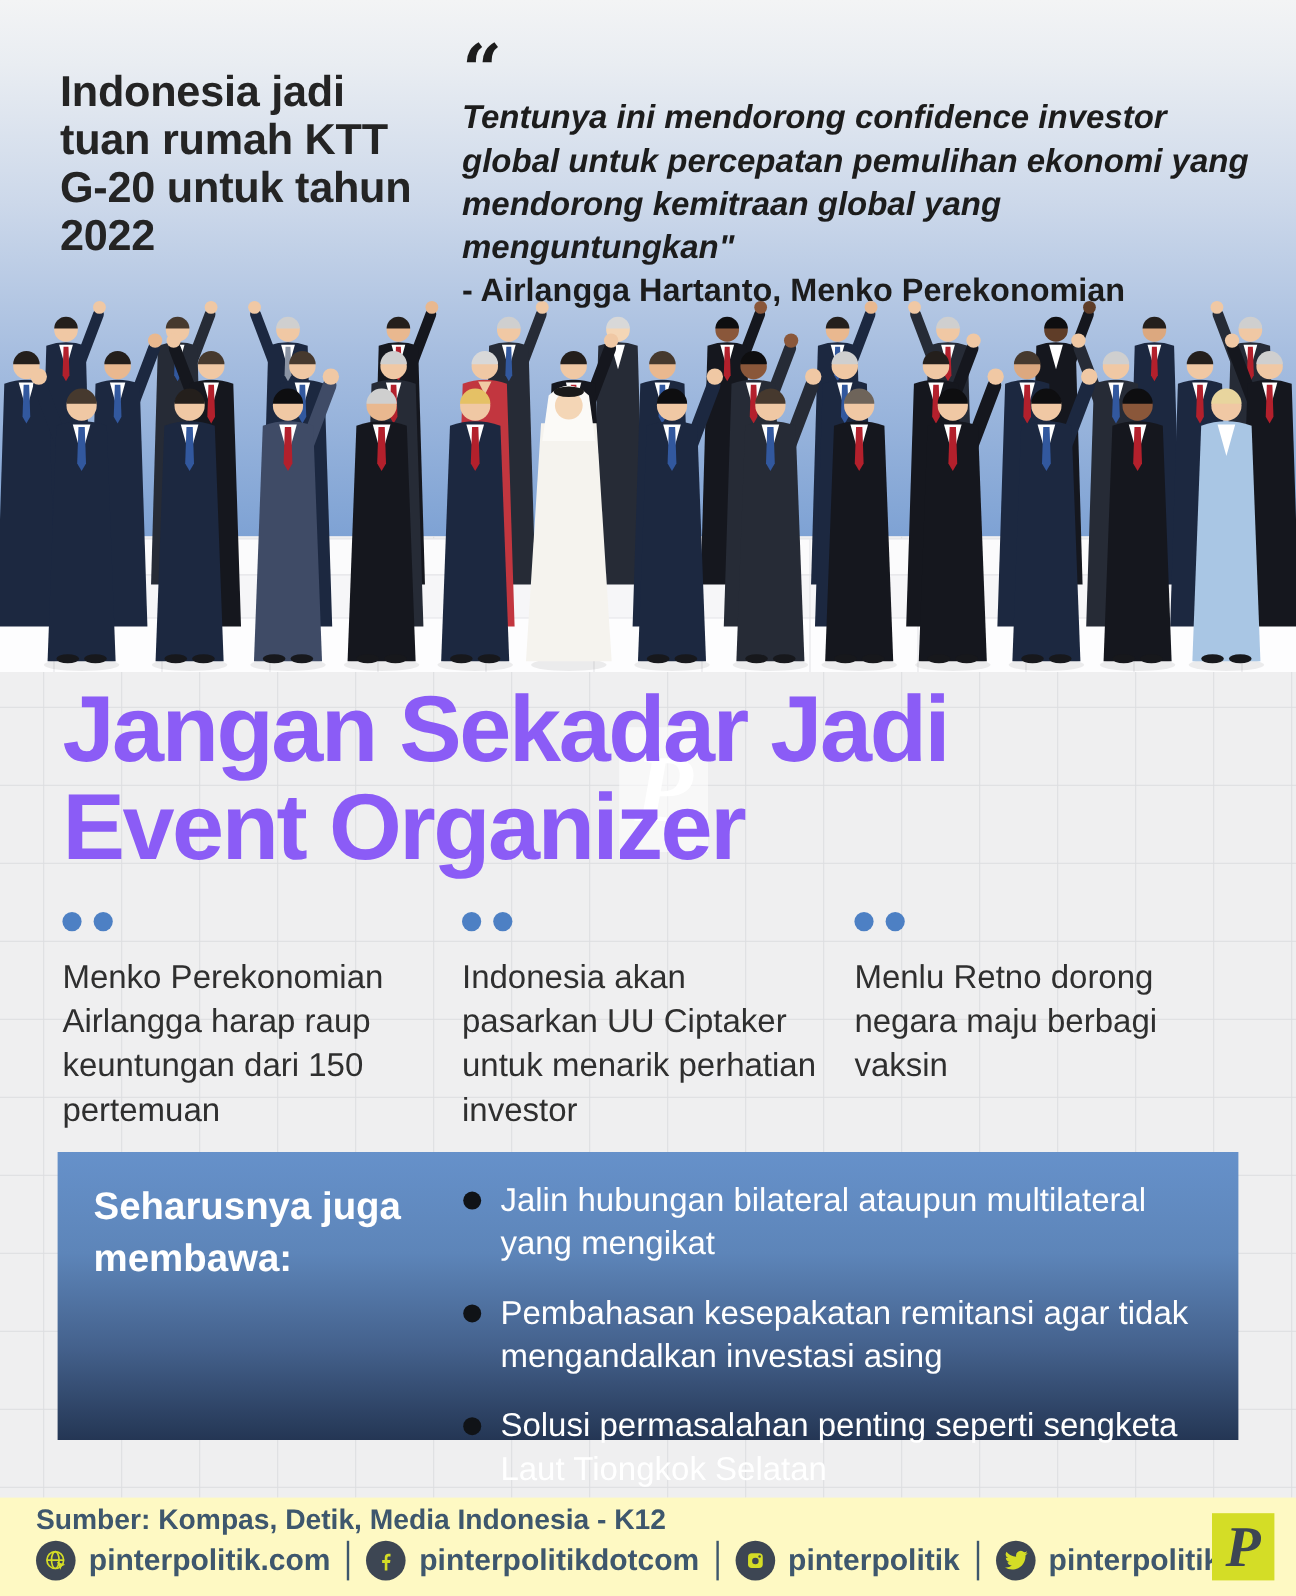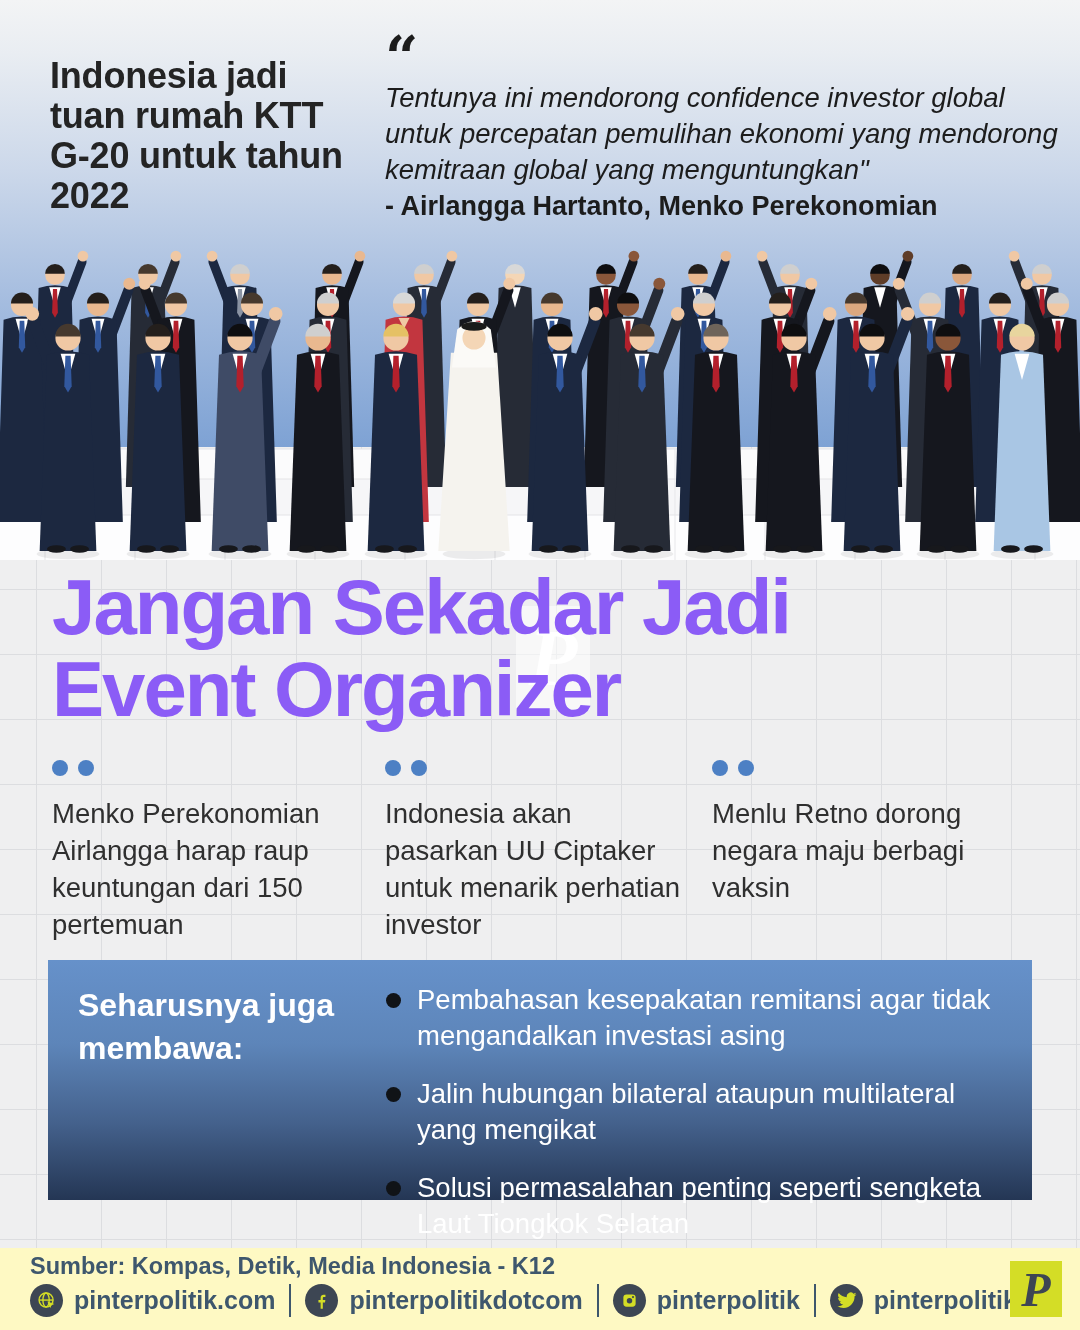--- a/index.html
+++ b/index.html
@@ -9,21 +9,21 @@
         background:linear-gradient(180deg,#f3f4f5 0%,#e9edf2 12%,#ccd8ea 38%,#a4bcdf 68%,#7ea2d4 100%);}
   .bg-grid{position:absolute;left:0;top:447px;width:1080px;height:801px;background-color:#efeff0;
         background-image:linear-gradient(to right,#dcdde0 1px,transparent 1px),
                          linear-gradient(to bottom,#dcdde0 1px,transparent 1px);
         background-size:65px 65px;background-position:36px 12px;}
   .photo{position:absolute;left:0;top:235px;width:1080px;height:325px;}
   .title{position:absolute;left:50px;top:56px;width:315px;font-size:36px;line-height:40px;
         font-weight:700;color:#242424;letter-spacing:-0.2px;}
   .quote{position:absolute;left:385px;top:36px;width:675px;color:#1c1c1c;}
   .qmark{display:block;font-size:58px;font-weight:700;line-height:44px;height:44px;font-family:"DejaVu Serif",serif;}
-  .qtext{font-size:27.5px;line-height:36px;font-style:italic;font-weight:400;}
+  .qtext{font-size:27.5px;line-height:36px;font-style:italic;font-weight:700;}
   .qattr{font-size:27px;line-height:37px;font-weight:700;}
   .watermark{position:absolute;left:516px;top:606px;width:74px;height:104px;
         background:rgba(255,255,255,0.55);color:rgba(255,255,255,0.95);
         font-family:"Liberation Serif",serif;font-style:italic;font-weight:700;font-size:80px;
         display:flex;align-items:center;justify-content:center;z-index:1;}
   .headline{position:absolute;left:52px;top:566px;width:1010px;font-size:78px;line-height:82px;
         font-weight:700;color:#8b5cf6;letter-spacing:-2px;z-index:2;}
   .point{position:absolute;top:760px;width:305px;z-index:2;}
   .point:nth-of-type(1){left:52px;}
   .point-2{left:385px !important;}
@@ -395,25 +395,25 @@
         </div>
         <div class="point-text">Menlu Retno dorong negara maju berbagi vaksin</div>
       </div>
     </div>
 
   <div class="bluebox">
     <div class="box-label">Seharusnya juga membawa:</div>
     <div class="box-list" id="box-list">
         <div class="box-item">
           <span class="bdot"></span>
-          <div class="box-item-text">Pembahasan kesepakatan remitansi agar tidak mengandalkan investasi asing</div>
+          <div class="box-item-text">Jalin hubungan bilateral ataupun multilateral yang mengikat</div>
         </div>
         <div class="box-item">
           <span class="bdot"></span>
-          <div class="box-item-text">Jalin hubungan bilateral ataupun multilateral yang mengikat</div>
+          <div class="box-item-text">Pembahasan kesepakatan remitansi agar tidak mengandalkan investasi asing</div>
         </div>
         <div class="box-item">
           <span class="bdot"></span>
           <div class="box-item-text">Solusi permasalahan penting seperti sengketa Laut Tiongkok Selatan</div>
         </div>
       </div>
   </div>
 
   <div class="footer">
     <div class="source">Sumber: Kompas, Detik, Media Indonesia - K12</div>

